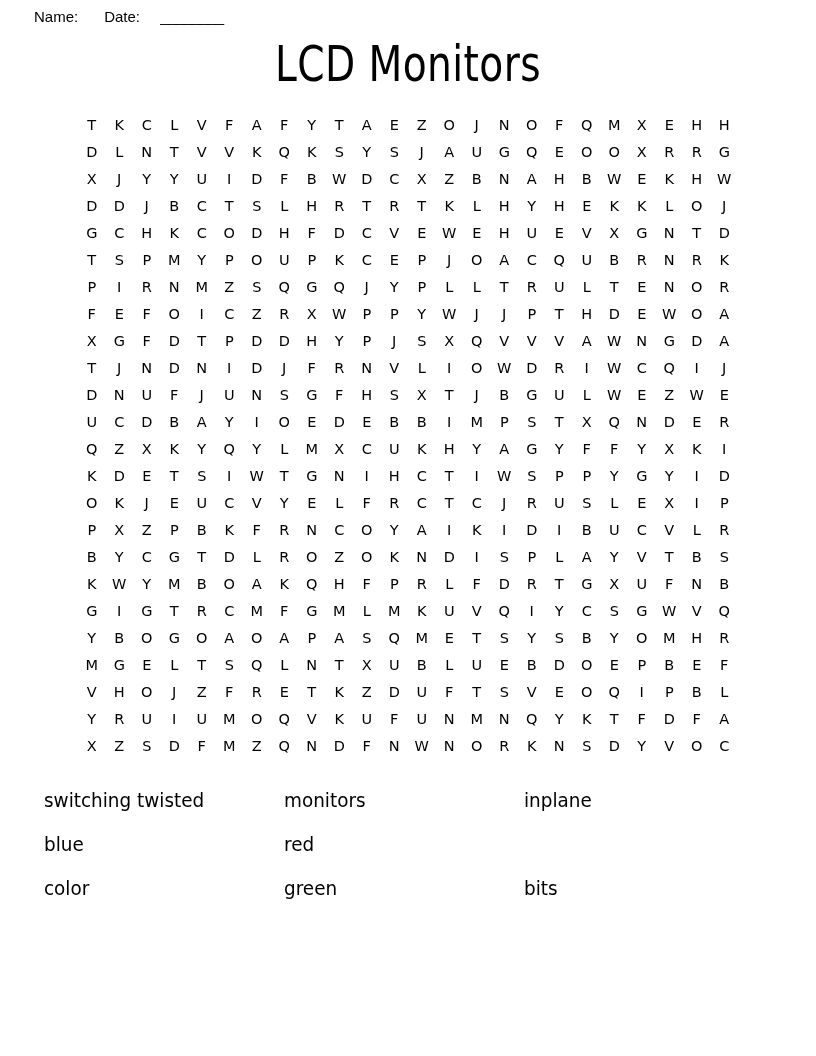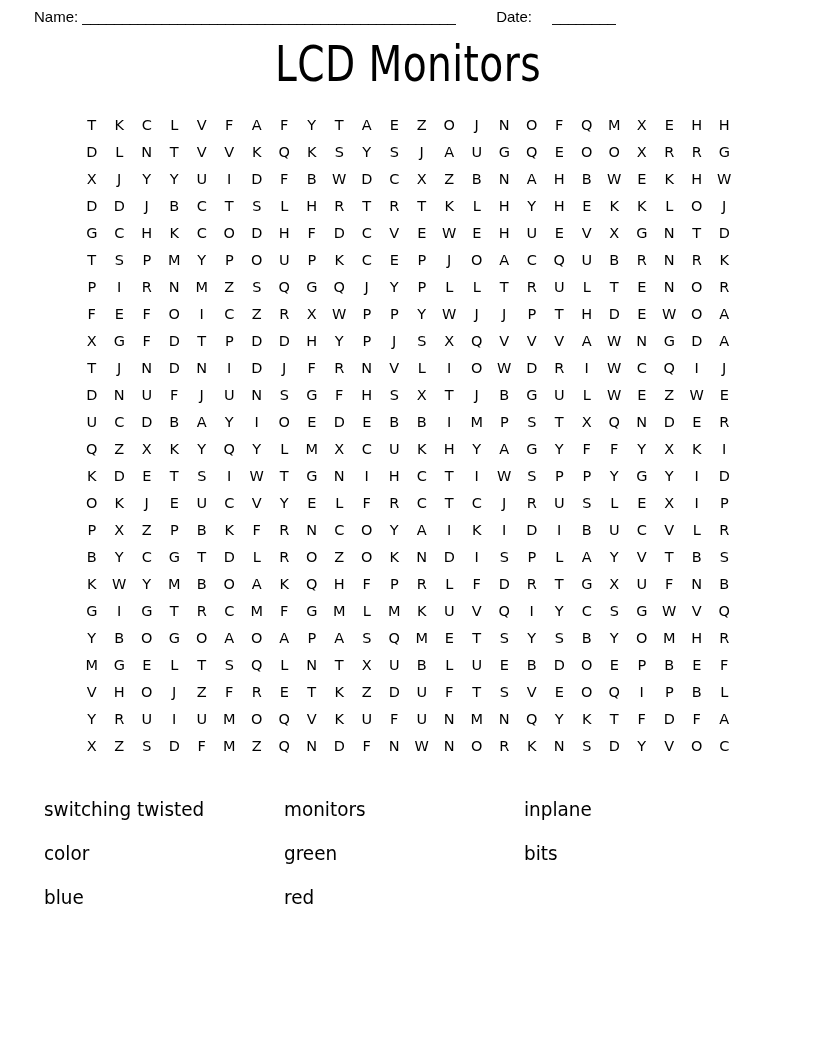--- a/index.html
+++ b/index.html
@@ -99,21 +99,21 @@
   
   .word-list {
     position: absolute;
     top: 778px;
     left: 44px;
     width: 700px;
   }
   .word-row {
     display: flex;
     height: 44px;
-    align-items: flex-end;
+    align-items: center;
   }
   .word-cell {
     font-family: "DejaVu Sans", sans-serif;
     font-size: 20px;
     font-weight: 400;
     color: #000000;
     line-height: 26px;
     white-space: nowrap;
     transform: scaleX(0.92);
     transform-origin: left top;
@@ -121,21 +121,20 @@
   .word-col-0 { width: 240px; }
   .word-col-1 { width: 240px; }
   .word-col-2 { width: 220px; }
   .word-cell.empty { visibility: hidden; }
 </style>
 </head>
 <body>
 
 <div class="header-row">
   <span class="field-label">Name:</span>
-  <span class="rule rule-name">_______________________________________________</span>
   <span class="spacer-flex"></span>
   <span class="field-label">Date:</span>
   <span class="rule rule-date">________</span>
 </div>
 
 <div class="puzzle-title">LCD Monitors</div>
 
 <div class="grid-wrap">
   <table class="letter-grid">
     <tbody>
@@ -767,22 +766,22 @@
   </table>
 </div>
 
 <div class="word-list">
     <div class="word-row">
       <div class="word-cell word-col-0">switching twisted</div>
       <div class="word-cell word-col-1">monitors</div>
       <div class="word-cell word-col-2">inplane</div>
     </div>
     <div class="word-row">
+      <div class="word-cell word-col-0">blue</div>
+      <div class="word-cell word-col-1">red</div>
+      <div class="word-cell word-col-2 empty"></div>
+    </div>
+    <div class="word-row">
       <div class="word-cell word-col-0">color</div>
       <div class="word-cell word-col-1">green</div>
       <div class="word-cell word-col-2">bits</div>
     </div>
-    <div class="word-row">
-      <div class="word-cell word-col-0">blue</div>
-      <div class="word-cell word-col-1">red</div>
-      <div class="word-cell word-col-2 empty"></div>
-    </div>
   </div>
 
 </body></html>

